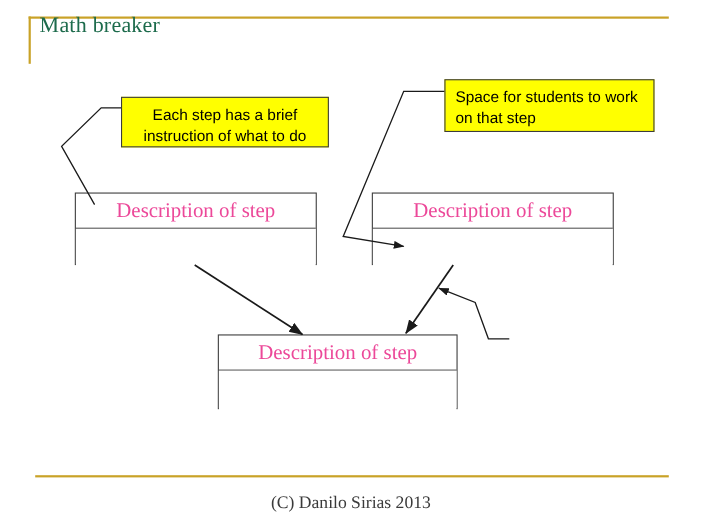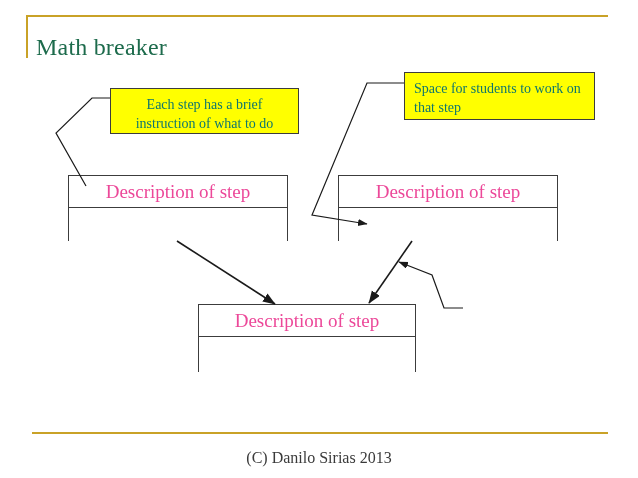--- a/index.html
+++ b/index.html
@@ -30,23 +30,23 @@
     position: absolute;
     left: 26px;
     top: 15px;
     width: 2px;
     height: 43px;
     background: #c9a227;
   }
   #page-title {
     position: absolute;
     left: 36px;
-    top: 28px;
+    top: 4px;
     font-family: "Liberation Serif", serif;
-    font-size: 24px;
+    font-size: 20px;
     line-height: 38px;
     color: #1d6b4c;
     letter-spacing: 0.2px;
     white-space: nowrap;
   }
 
   
   #footer-rule {
     position: absolute;
     left: 32px;
@@ -93,24 +93,24 @@
   #step-box-1 { left: 68px;  top: 175px; width: 220px; height: 66px; }
   #step-box-2 { left: 338px; top: 175px; width: 220px; height: 66px; }
   #step-box-3 { left: 198px; top: 304px; width: 218px; height: 68px; }
 
   
   .callout {
     position: absolute;
     box-sizing: border-box;
     background: #ffff00;
     border: 1px solid #3c3c3c;
-    font-family: Liberation Serif, serif;
+    font-family: Liberation Sans, sans-serif;
     font-size: 14px;
     line-height: 19px;
-    color: #0f766e;
+    color: #000000;
     padding: 6px 9px;
   }
   #callout-instruction { left: 110px; top: 88px;  width: 189px; height: 46px; text-align: center; }
   #callout-space       { left: 404px; top: 72px;  width: 191px; height: 48px; }
   #callout-arrows      { left: 463px; top: 282px; width: 132px; height: 133px; padding: 7px 9px; }
 
   
   #connector-layer {
     position: absolute;
     left: 0;

